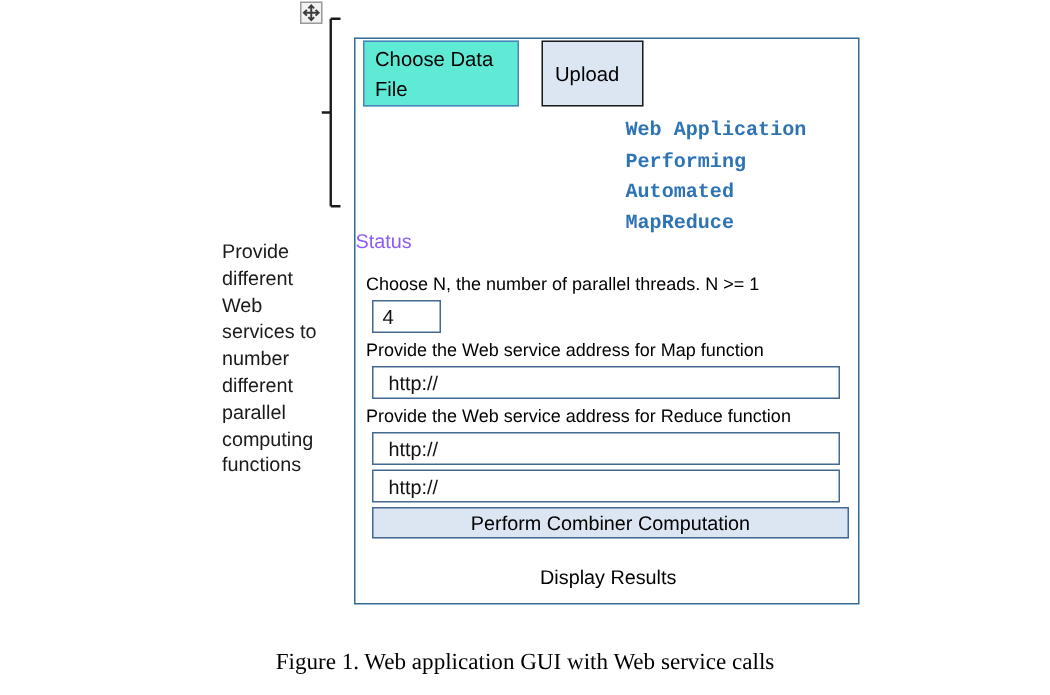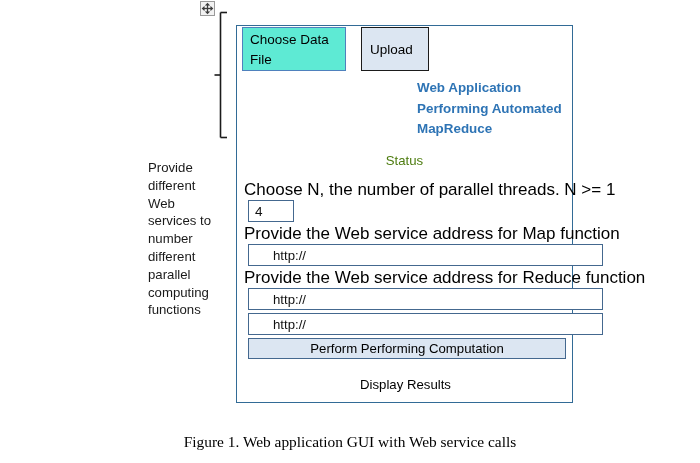--- a/index.html
+++ b/index.html
@@ -107,60 +107,60 @@
   
   #app-heading {
     position: absolute;
     left: 180px;
     top: 52px;
     width: 152px;
     font-size: 13.4px;
     font-weight: bold;
     line-height: 20.5px;
     color: #2e74b5;
-    font-family: Liberation Sans, sans-serif;
+    font-family: Liberation Mono, monospace;
   }
 
   
   #status-line {
     position: absolute;
     left: 0;
     top: 127px;
     width: 100%;
-    text-align: center;
-    font-size: 13.2px;
-    color: #4d7c0f;
+    text-align: left;
+    font-size: 13.2px;
+    color: #8b5cf6;
   }
 
   
   #form-area {
     position: absolute;
     left: 7px;
     top: 155px;
     width: 323px;
   }
   .field-label {
-    font-size: 17px;
+    font-size: 12px;
     line-height: 17px;
     color: #000;
     margin: 0;
     padding: 0 0 2px 0;
     white-space: nowrap;
   }
   .text-input {
     display: block;
-    width: 355px;
+    width: 312px;
     height: 22px;
     box-sizing: border-box;
     border: 1px solid #44688f;
     background: #ffffff;
     font-family: "Liberation Sans", sans-serif;
     font-size: 13.2px;
     color: #111;
-    padding: 0 0 0 24px;
+    padding: 0 0 0 10px;
     margin: 0 0 3px 4px;
     outline: none;
   }
   .num-input {
     display: block;
     width: 46px;
     height: 22px;
     box-sizing: border-box;
     border: 1px solid #44688f;
     background: #ffffff;
@@ -251,20 +251,20 @@
     <input class="num-input" type="text" value="4" style="">
 
     <div class="field-label">Provide the Web service address for Map function</div>
     <input class="text-input" type="text" value="http://" style="">
 
     <div class="field-label">Provide the Web service address for Reduce function</div>
     <input class="text-input" type="text" value="http://" style="">
 
     <input class="text-input" type="text" value="http://" style="">
 
-    <button class="submit-btn">Perform Performing Computation</button>
+    <button class="submit-btn">Perform Combiner Computation</button>
 
     <div id="display-results">Display Results</div>
   </div>
 
 </div>
 
 <div id="figure-caption">Figure 1. Web application GUI with Web service calls</div>
 
 </body></html>

